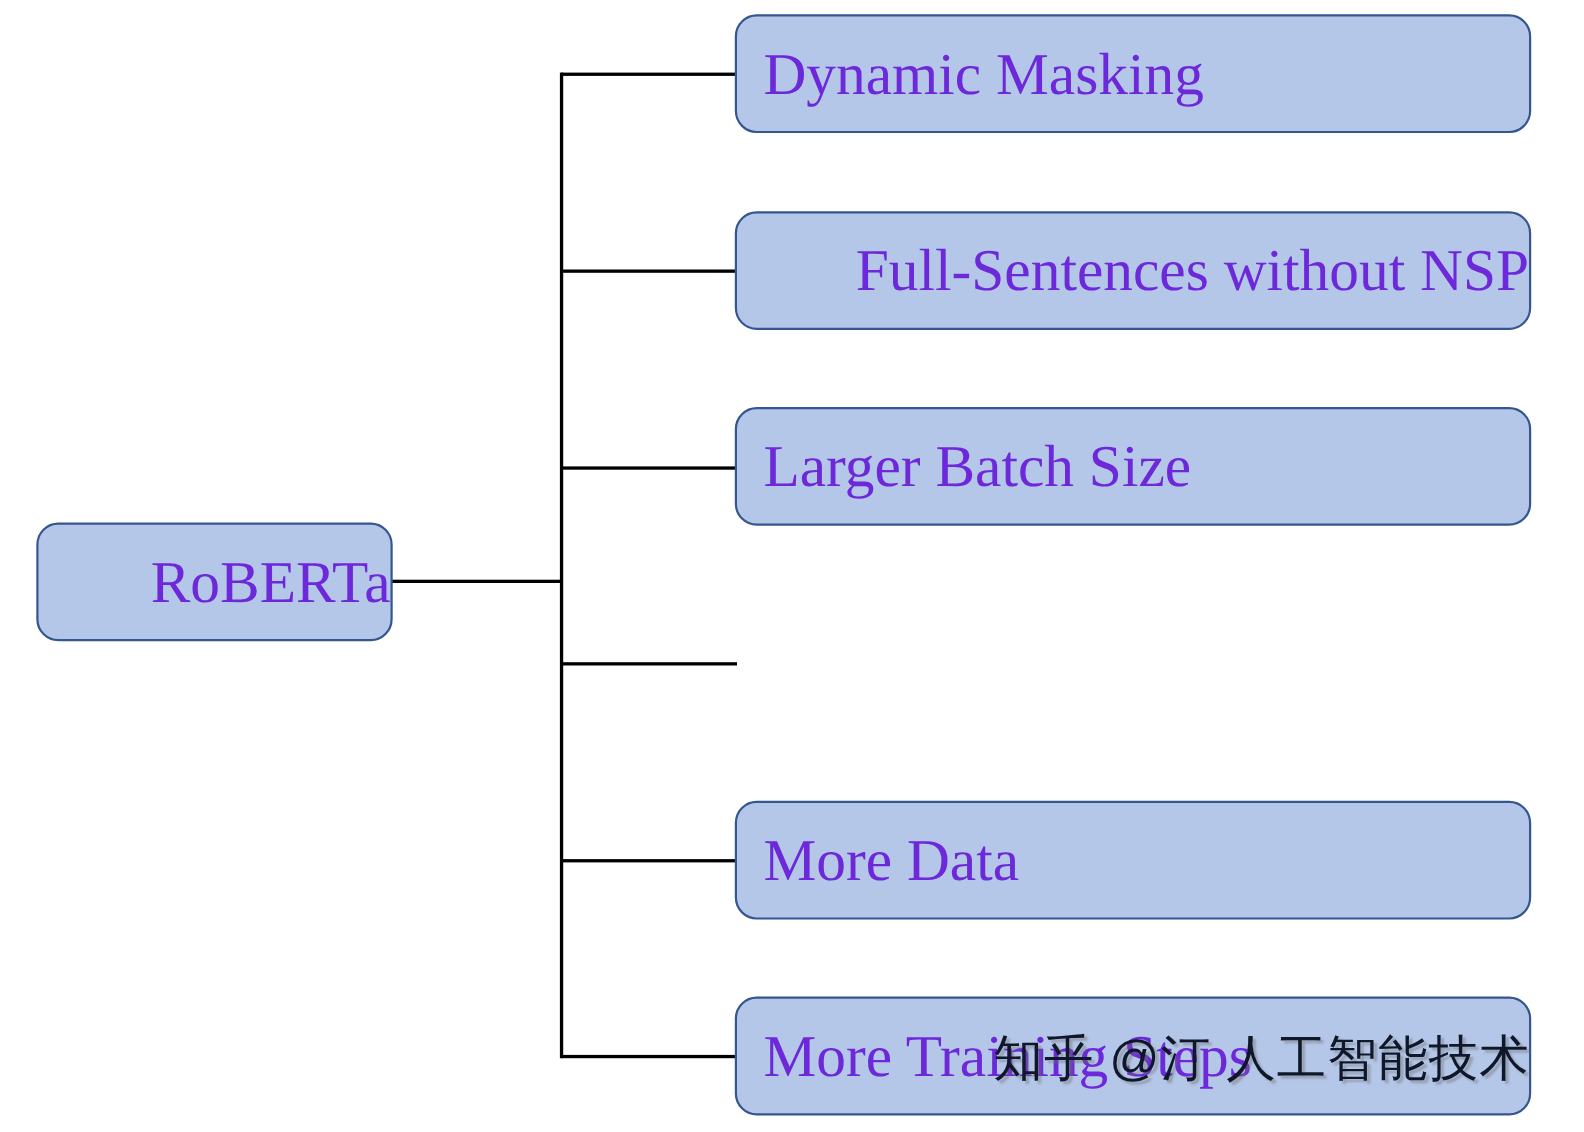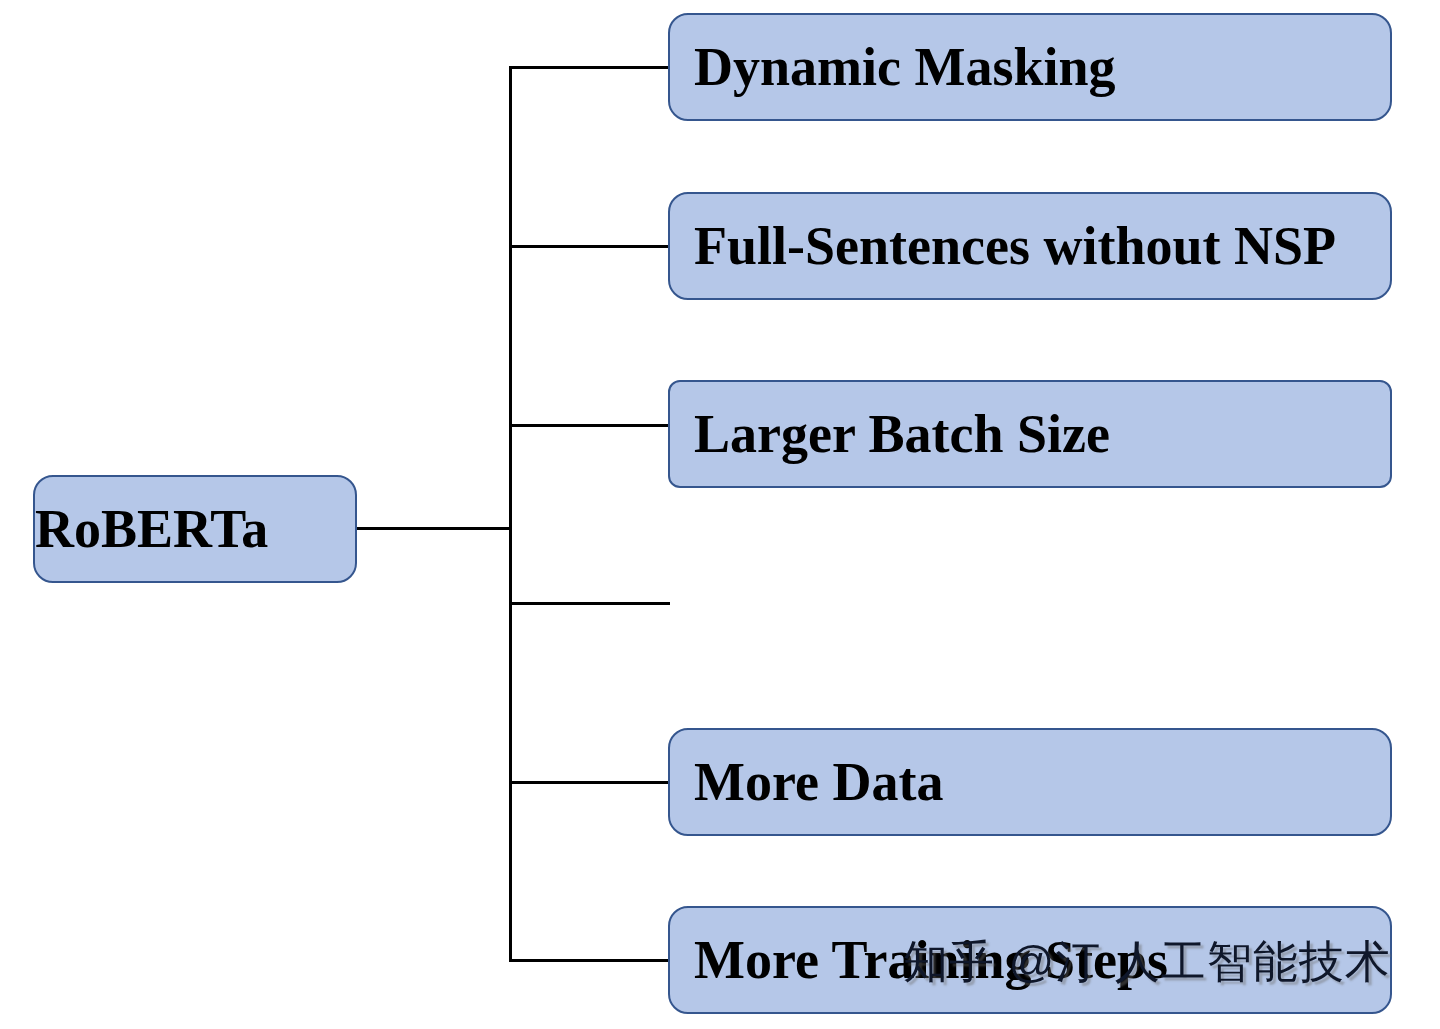--- a/index.html
+++ b/index.html
@@ -16,32 +16,31 @@
     font-family: "Liberation Serif", "DejaVu Serif", serif;
   }
   .node {
     position: absolute;
     box-sizing: border-box;
     background: #b5c7e8;
     border: 2.5px solid #35568e;
     border-radius: 20px;
     display: flex;
     align-items: center;
-    color: #000000;
+    color: #6d28d9;
     font-size: 54px;
     line-height: 1;
     white-space: nowrap;
-    font-weight: bold;
   }
   .node.root {
     left: 33px;
     top: 475px;
     width: 324px;
     height: 108px;
-    justify-content: flex-start;
+    justify-content: flex-end;
   }
   .node.child {
     left: 668px;
     width: 724px;
     height: 108px;
     padding-left: 24px;
   }
   .line {
     position: absolute;
     background: #000000;
@@ -75,24 +74,24 @@
   <div class="line h" style="left:510px; top:781px; width:160px;"></div>
   <div class="line h" style="left:510px; top:959px; width:160px;"></div>
 
   <div class="node root">
     <span>RoBERTa</span>
   </div>
 
   <div class="node child" style="top:13px;">
     <span>Dynamic Masking</span>
   </div>
-  <div class="node child" style="top:192px;">
+  <div class="node child" style="top:192px;justify-content:flex-end;">
     <span>Full-Sentences without NSP</span>
   </div>
-  <div class="node child" style="top:380px;border-radius:12px;">
+  <div class="node child" style="top:370px;">
     <span>Larger Batch Size</span>
   </div>
   <div class="node child" style="top:906px;">
     <span>More Training Steps</span>
   </div>
   <div class="node child" style="top:728px;">
     <span>More Data</span>
   </div>
 
   <div class="watermark">知乎 @汀 人工智能技术</div>

